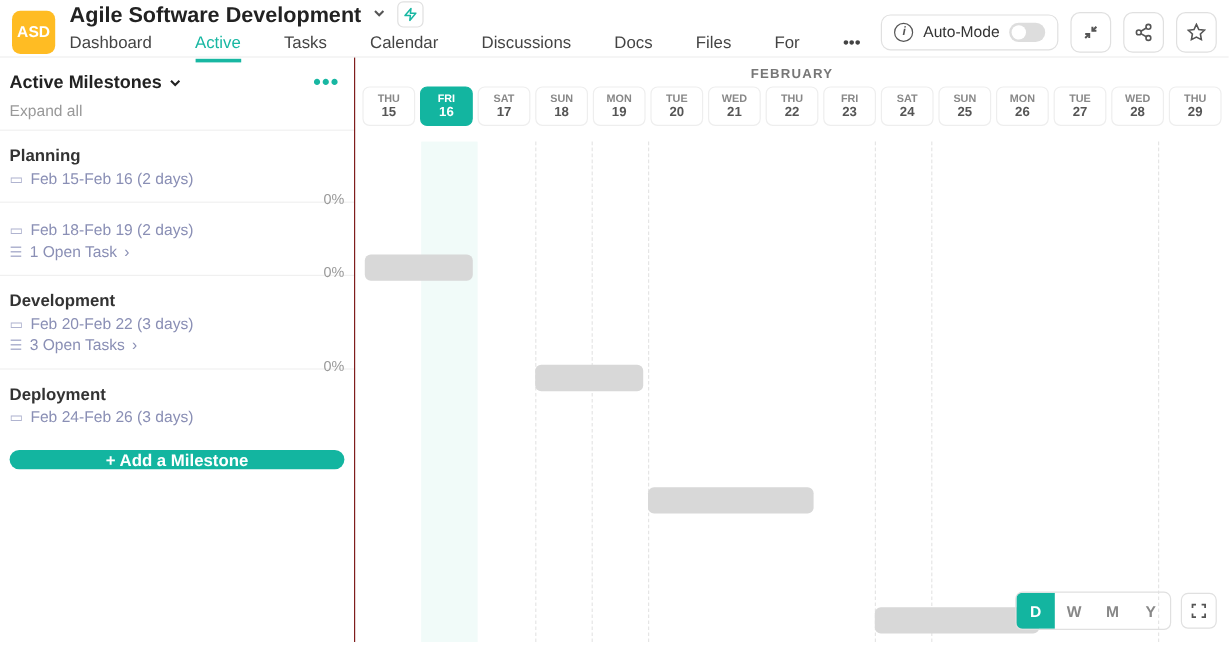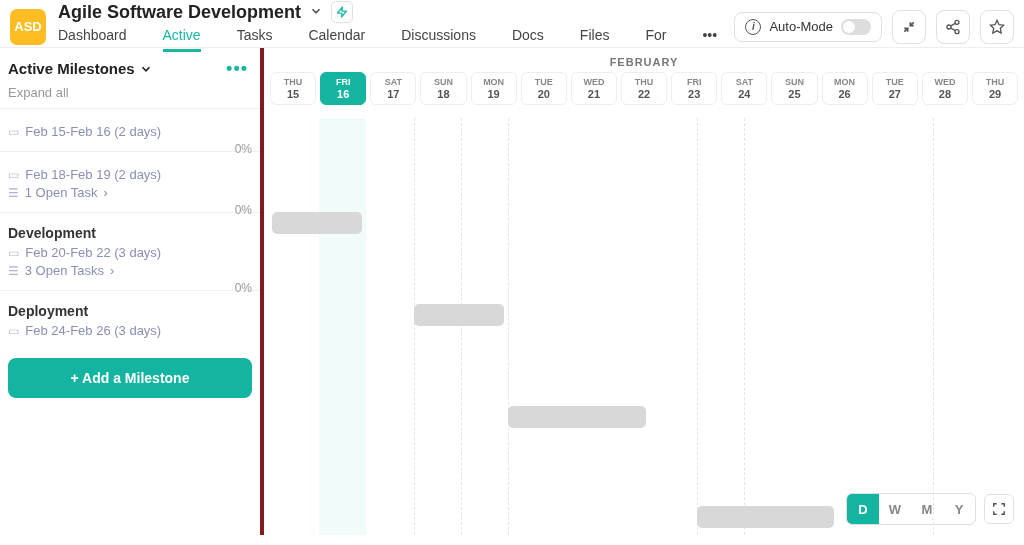--- a/index.html
+++ b/index.html
@@ -13,31 +13,31 @@
 .lightning { width: 22px; height: 22px; border: 1px solid #e0e0e0; border-radius: 5px; display: flex; align-items: center; justify-content: center; color: #18b7a2; font-size: 13px; }
 .tabs { display: flex; gap: 36px; margin-top: 4px; }
 .tab { font-size: 14px; color: #444; padding-bottom: 6px; border-bottom: 3px solid transparent; cursor: pointer; }
 .tab.active { color: #18b7a2; border-bottom-color: #18b7a2; font-weight: 500; }
 .top-actions { display: flex; align-items: center; gap: 10px; }
 .auto-mode { display: flex; align-items: center; gap: 8px; border: 1px solid #e0e0e0; border-radius: 8px; padding: 6px 10px; font-size: 13px; color: #333; }
 .toggle { width: 30px; height: 16px; background: #ddd; border-radius: 10px; position: relative; }
 .toggle::after { content: ""; position: absolute; left: 2px; top: 2px; width: 12px; height: 12px; background: #fff; border-radius: 50%; }
 .icon-btn { width: 34px; height: 34px; border: 1px solid #e0e0e0; border-radius: 8px; display: flex; align-items: center; justify-content: center; color: #555; font-size: 16px; cursor: pointer; }
 .content { display: flex; height: calc(100% - 58px); }
-.sidebar { width: 264px; border-right: 4px solid #7f1d1d; display: flex; flex-direction: column; position: relative; }
+.sidebar { width: 296px; border-right: 1px solid #7f1d1d; display: flex; flex-direction: column; position: relative; }
 .sidebar-header { padding: 10px 12px 6px 8px; display: flex; align-items: center; justify-content: space-between; }
 .sidebar-title { font-size: 15px; font-weight: 700; color: #222; display: flex; align-items: center; gap: 4px; }
 .expand-all { font-size: 13px; color: #999; padding: 0 8px 8px 8px; cursor: pointer; }
 .more-dots { color: #18b7a2; font-size: 18px; font-weight: 700; letter-spacing: 1px; cursor: pointer; }
 .milestone { padding: 12px 8px; border-top: 1px solid #f0f0f0; position: relative; }
 .milestone-name { font-size: 14px; font-weight: 600; color: #333; margin-bottom: 4px; }
 .milestone-meta { font-size: 13px; color: #8a8fb5; display: flex; align-items: center; gap: 6px; margin-top: 3px; }
 .pct { position: absolute; right: 8px; top: -10px; font-size: 12px; color: #999; }
 .cal-ic { color: #b0b4d0; font-size: 12px; }
-.add-milestone { background: #13b5a0; color: #fff; font-weight: 600; font-size: 14px; border-radius: 8px; padding: 12px; margin: 8px; text-align: center; cursor: pointer; }
+.add-milestone { background: #13b5a0; color: #fff; font-weight: 600; font-size: 14px; border-radius: 8px; margin: 8px; text-align: center; cursor: pointer; }
 .timeline { flex: 1; position: relative; overflow: hidden; }
 .month-label { text-align: center; font-size: 11px; letter-spacing: 1px; color: #777; padding: 8px 0 4px 0; font-weight: 600; }
 .days { display: flex; gap: 4px; padding: 0 6px; }
 .day { flex: 1; border: 1px solid #eee; border-radius: 6px; text-align: center; padding: 4px 0; background: #fff; }
 .day.today { background: #13b5a0; border-color: #13b5a0; color: #fff; }
 .day-dow { font-size: 9px; font-weight: 700; color: #888; }
 .day.today .day-dow { color: #fff; }
 .day-num { font-size: 11px; font-weight: 700; color: #555; margin-top: 1px; }
 .day.today .day-num { color: #fff; }
 .grid { position: absolute; left: 0; right: 0; top: 70px; bottom: 0; }
@@ -120,20 +120,21 @@
         <span>Active Milestones</span>
         <svg width="14" height="14" viewBox="0 0 24 24" fill="none" stroke="currentColor" stroke-width="3">
             <polyline points="6 9 12 15 18 9"></polyline>
           </svg>
       </span>
       <span class="more-dots">•••</span>
     </div>
     <div class="expand-all">Expand all</div>
     <div id="milestones-container">
         <div class="milestone">
+          <div class="milestone-name">Planning</div>
           <div class="milestone-meta"><span class="cal-ic">▭</span>Feb 15-Feb 16 (2 days)</div>
         </div>
         <div class="milestone">
           <span class="pct">0%</span>
           <div class="milestone-meta"><span class="cal-ic">▭</span>Feb 18-Feb 19 (2 days)</div>
           <div class="milestone-meta"><span class="cal-ic">☰</span>1 Open Task <span>›</span></div>
         </div>
         <div class="milestone">
           <span class="pct">0%</span>
           <div class="milestone-name">Development</div>

